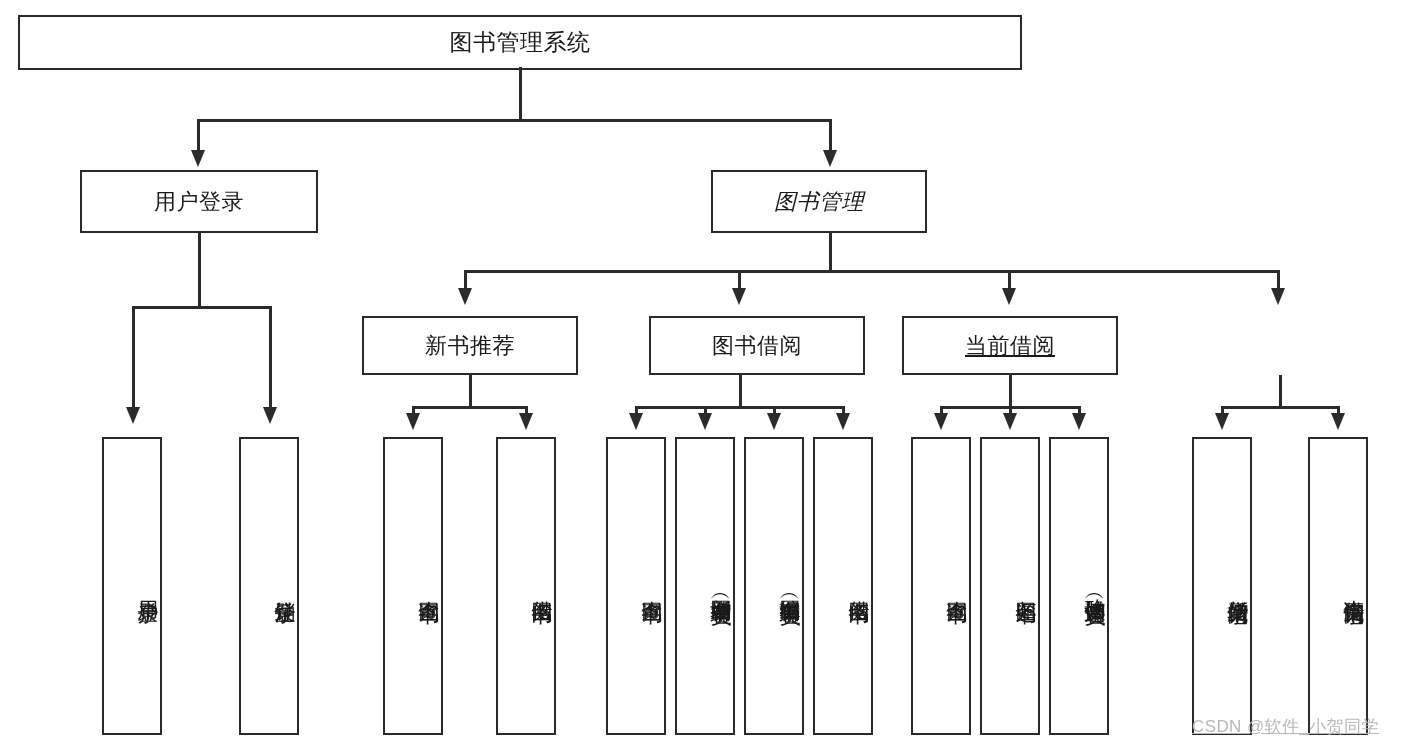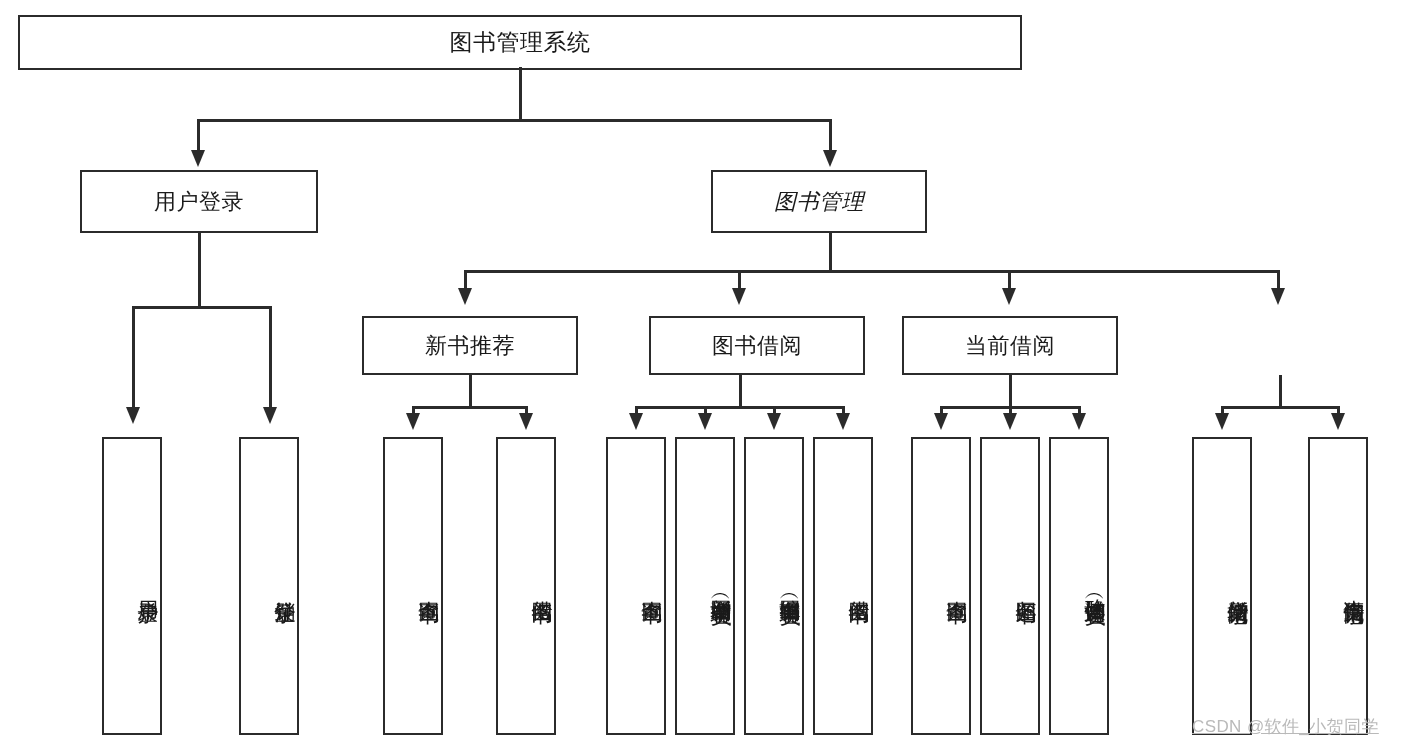--- a/index.html
+++ b/index.html
@@ -122,21 +122,21 @@
   <div class="arrow" style="left:1002px; top:288px;"></div>
   <div class="vline" style="left:1277px; top:270px; height:20px;"></div>
   <div class="arrow" style="left:1271px; top:288px;"></div>
 
   <div class="node horiz" style="left:362px; top:316px; width:216px; height:59px;text-align:right;">
     <span>新书推荐</span>
   </div>
   <div class="node horiz" style="left:632px; top:316px; width:216px; height:59px;margin-left:17px;">
     <span>图书借阅</span>
   </div>
-  <div class="node horiz" style="left:902px; top:316px; width:216px; height:59px;">
+  <div class="node horiz" style="left:902px; top:316px; width:216px; height:59px;text-decoration:underline;">
     <span>当前借阅</span>
   </div>
 
   <div class="vline" style="left:469px; top:375px; height:33px;"></div>
   <div class="hline" style="left:413px; top:406px; width:114px;"></div>
   <div class="vline" style="left:412px; top:406px; height:9px;"></div>
   <div class="arrow" style="left:406px; top:413px;"></div>
   <div class="vline" style="left:525px; top:406px; height:9px;"></div>
   <div class="arrow" style="left:519px; top:413px;"></div>
 

